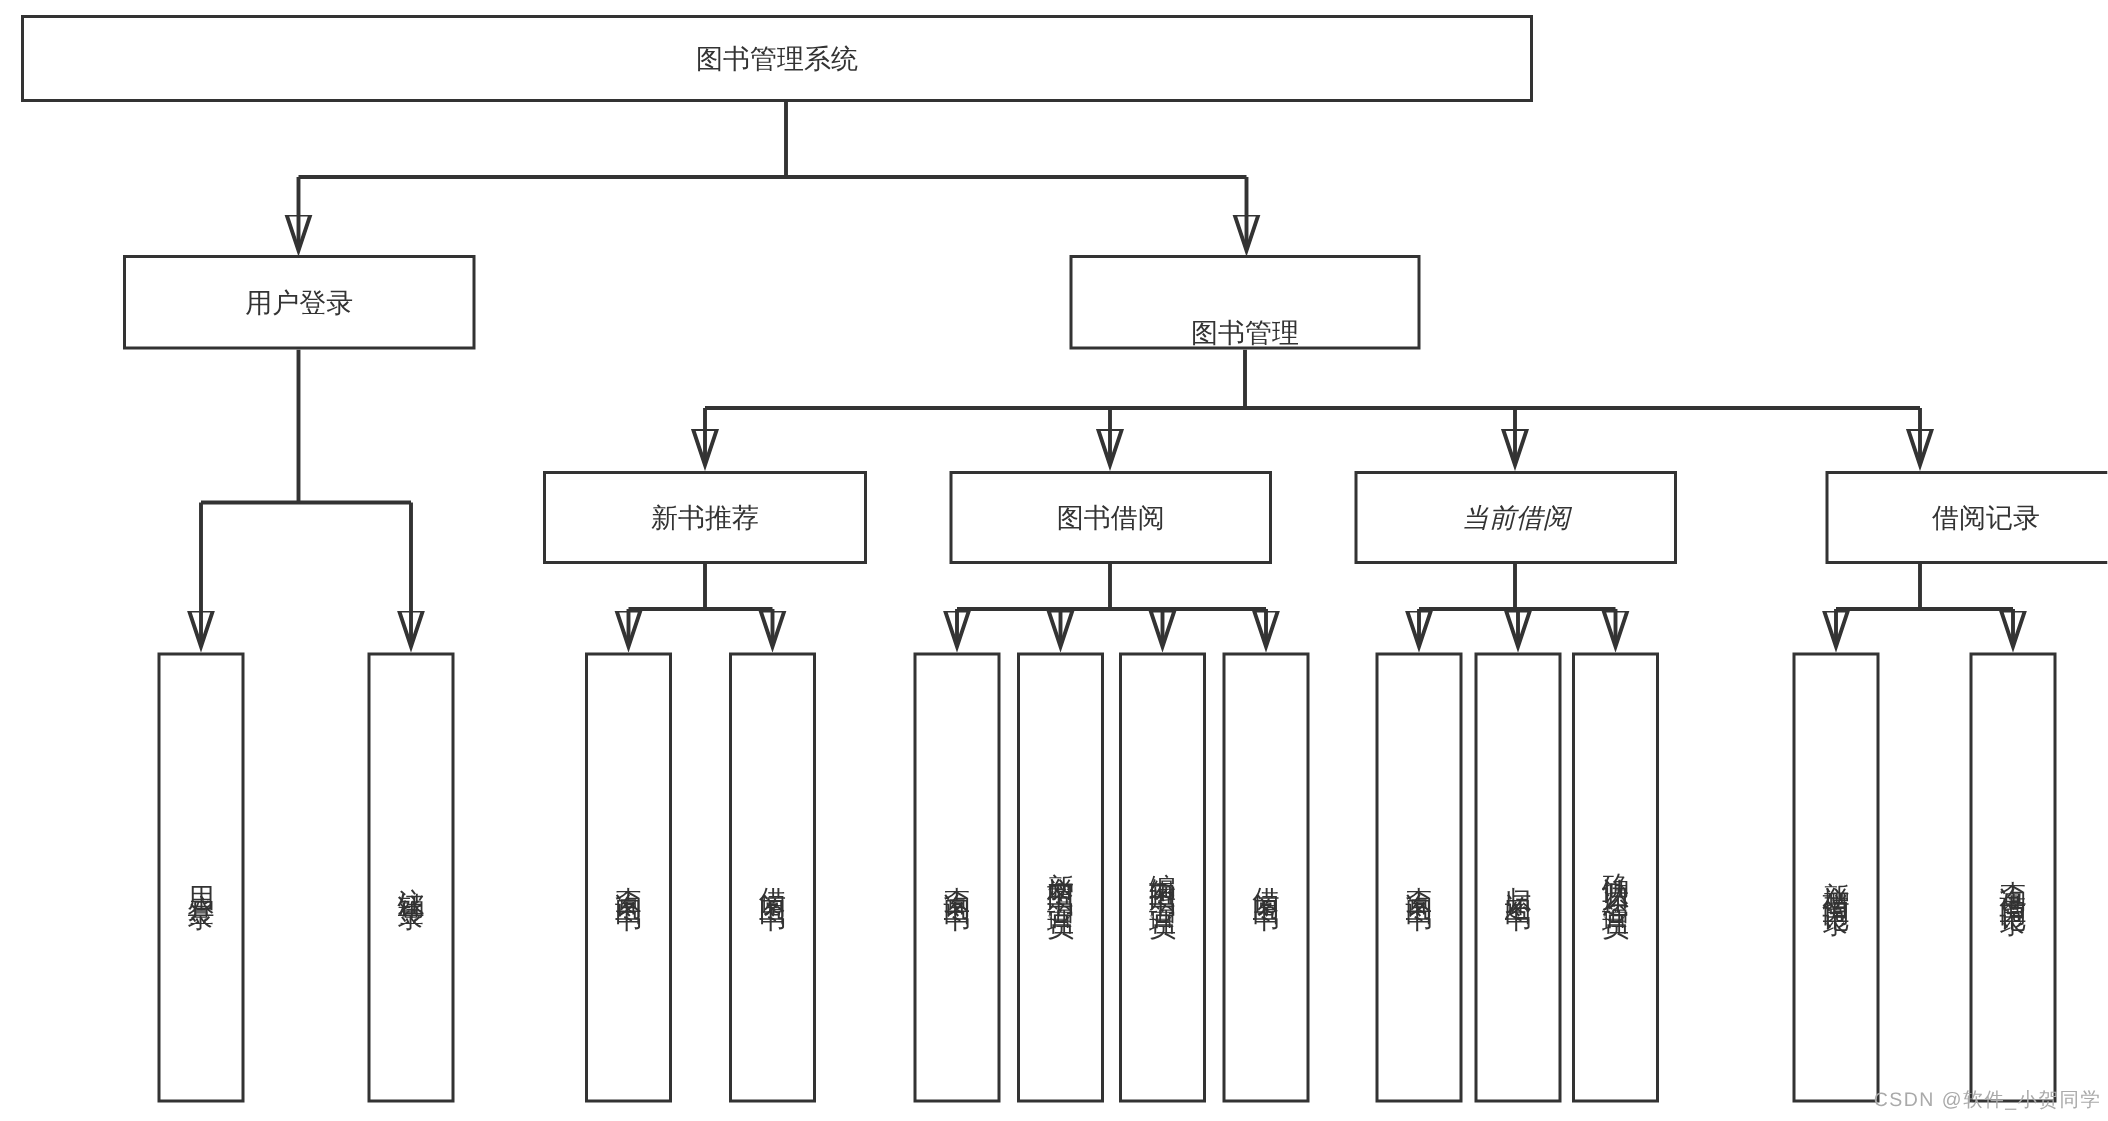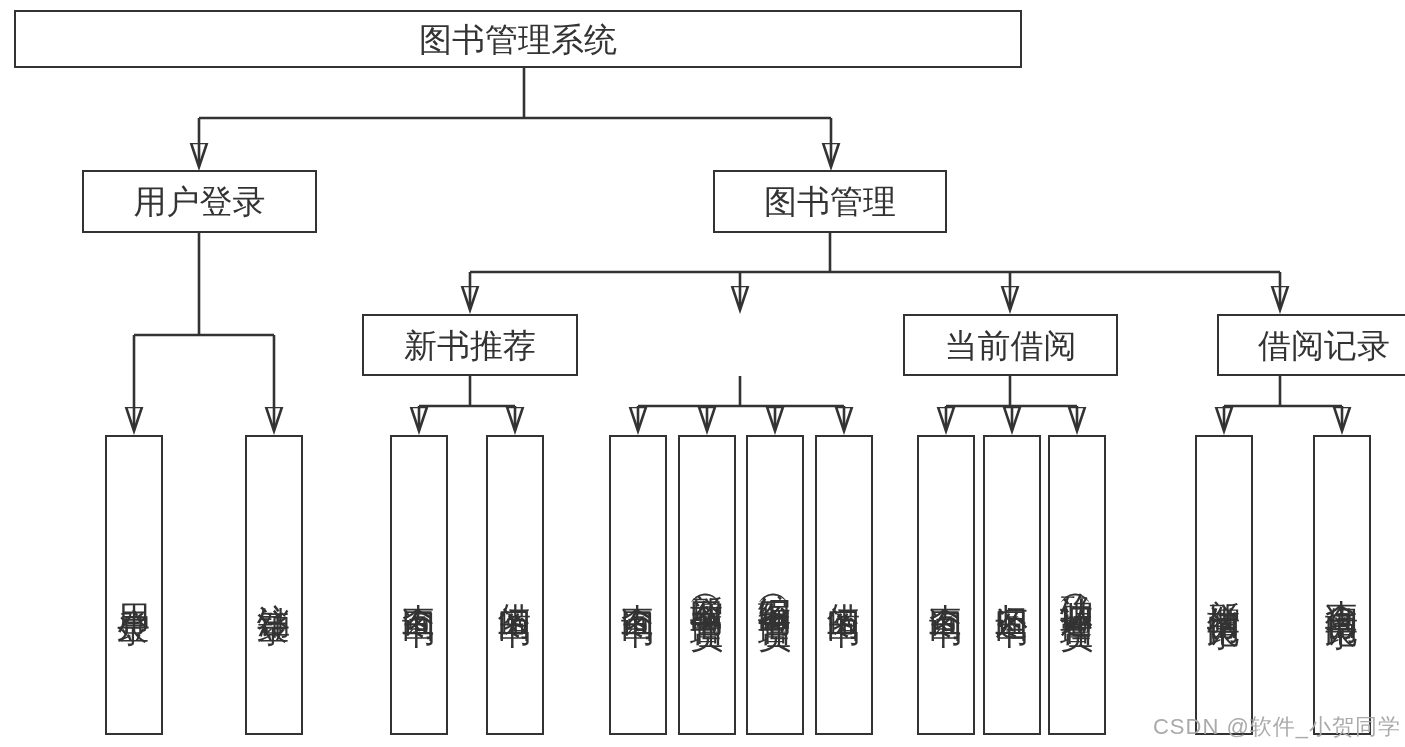--- a/index.html
+++ b/index.html
@@ -34,35 +34,35 @@
   }
   .wires path.arrow { marker-end: url(#arw); }
   .box {
     position: absolute;
     border: 2.5px solid var(--line);
     background: var(--box-background);
     color: var(--text);
     display: flex;
     align-items: center;
     justify-content: center;
-    font-size: 33px;
+    font-size: 18px;
     line-height: 1;
     text-align: center;
   }
   .box.vertical span {
     writing-mode: vertical-lr;
     text-orientation: mixed;
     letter-spacing: 4px;
     white-space: nowrap;
   }
   .watermark {
     position: absolute;
     right: 4px;
     bottom: 5px;
-    font-size: 22px;
+    font-size: 13px;
     color: var(--watermark-text);
     letter-spacing: 1px;
     pointer-events: none;
   }
 </style>
 </head>
 <body>
 
 <div class="canvas">
 
@@ -114,28 +114,31 @@
     <path class="arrow" d="M1342 406 V430"></path>
   </svg>
 
   <div class="box" style="left:14px;top:10px;width:1008px;height:58px;">
     <span>图书管理系统</span>
   </div>
 
   <div class="box" style="left:82px;top:170px;width:235px;height:63px;">
     <span>用户登录</span>
   </div>
-  <div class="box" style="left:713px;top:170px;width:234px;height:63px;">
+  <div class="box" style="left:713px;top:170px;width:234px;height:63px;align-items:flex-end;">
     <span>图书管理</span>
   </div>
 
   <div class="box" style="left:362px;top:314px;width:216px;height:62px;text-align:right;">
     <span>新书推荐</span>
   </div>
-  <div class="box" style="left:903px;top:314px;width:215px;height:62px;">
+  <div class="box" style="left:633px;top:314px;width:215px;height:62px;">
+    <span>图书借阅</span>
+  </div>
+  <div class="box" style="left:903px;top:314px;width:215px;height:62px;font-style:italic;">
     <span>当前借阅</span>
   </div>
   <div class="box" style="left:1173px;top:314px;width:214px;height:62px;margin-left:44px;">
     <span>借阅记录</span>
   </div>
 
   <div class="box vertical" style="left:105px;top:435px;width:58px;height:300px;">
     <span>用户登录</span>
   </div>
   <div class="box vertical" style="left:245px;top:435px;width:58px;height:300px;">

